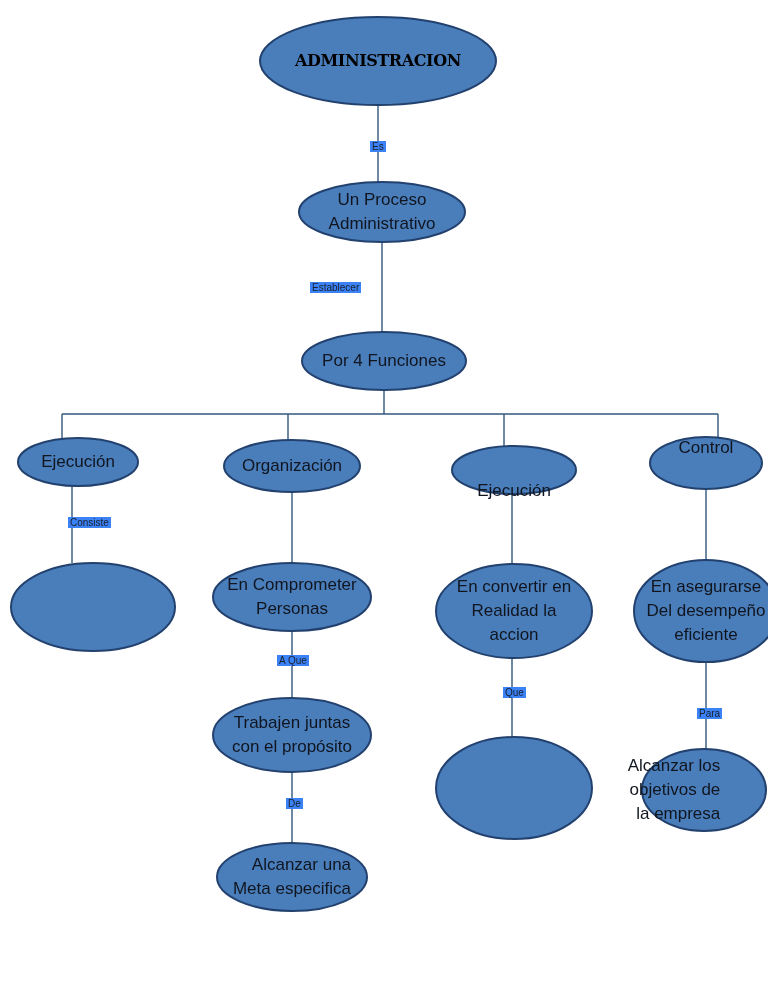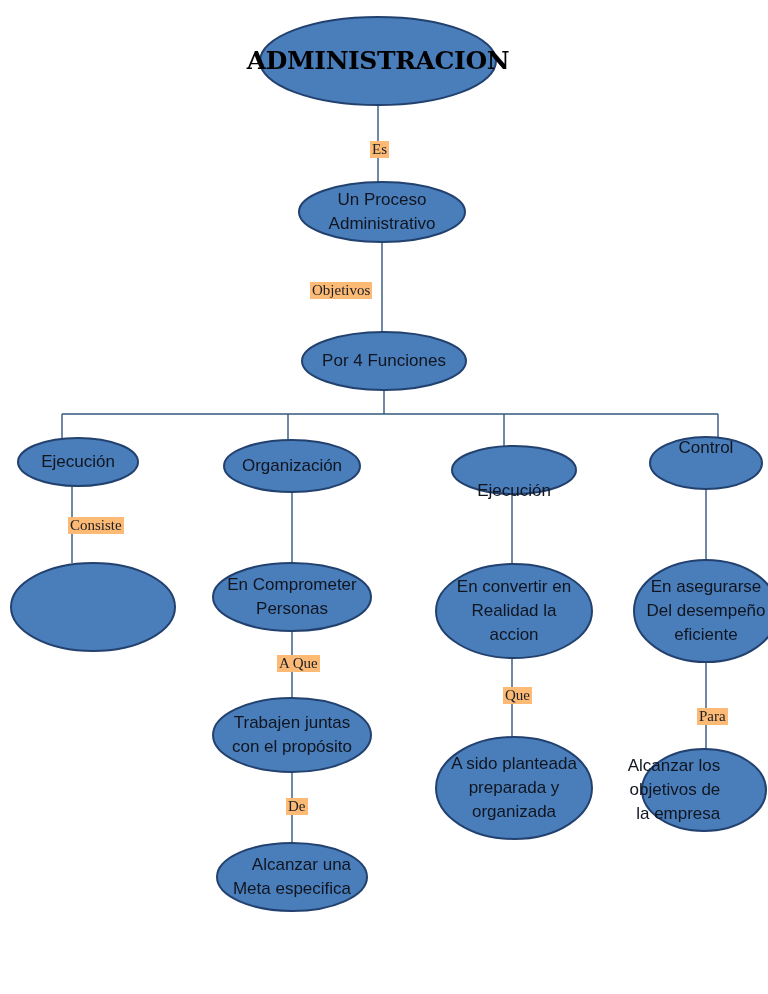--- a/index.html
+++ b/index.html
@@ -41,37 +41,36 @@
     box-sizing: border-box;
     color: #10151f;
     line-height: 1.42;
     white-space: pre-line;
     padding: 0 6px;
     user-select: none;
   }
   .node-title {
     font-family: "DejaVu Serif", serif;
     font-weight: bold;
-    font-size: 25px;
+    font-size: 16px;
     letter-spacing: -0.4px;
     color: #000000;
     line-height: 1.1;
   }
   .node-body {
     font-size: 17px;
   }
   .edge-label {
     position: absolute;
-    font-size: 15px;
+    font-size: 10px;
     color: #1a1f28;
     white-space: nowrap;
     user-select: none;
-    background: #fdba74;
+    background: #3b82f6;
     padding: 0 2px;
-    font-family: Liberation Serif, serif;
   }
 </style>
 </head>
 <body>
 
 <div id="canvas" style="width: 768px; height: 994px; background: rgb(255, 255, 255);">
   <svg id="edge-layer" viewBox="0 0 768 994" preserveAspectRatio="none" aria-hidden="true">
       <polyline points="378,105 378,182" fill="none" stroke="#31577d" stroke-width="1.4"></polyline>
       <polyline points="382,242 382,332" fill="none" stroke="#31577d" stroke-width="1.4"></polyline>
       <polyline points="384,390 384,414" fill="none" stroke="#31577d" stroke-width="1.4"></polyline>
@@ -115,30 +114,27 @@
       <div class="node node-body" style="left: 650px; top: 422px; width: 112px; height: 52px;">Control</div>
       <div class="node node-body" style="left: 213px; top: 563px; width: 158px; height: 68px;">En Comprometer
 Personas</div>
       <div class="node node-body" style="left: 213px; top: 698px; width: 158px; height: 74px;">Trabajen juntas
 con el propósito</div>
       <div class="node node-body" style="left: 217px; top: 843px; width: 150px; height: 68px; text-align: right;">Alcanzar una
 Meta especifica</div>
       <div class="node node-body" style="left: 436px; top: 564px; width: 156px; height: 94px;">En convertir en
 Realidad la
 accion</div>
-      <div class="node node-body" style="left: 436px; top: 737px; width: 156px; height: 102px;">A sido planteada
-preparada y
-organizada</div>
       <div class="node node-body" style="left: 634px; top: 560px; width: 144px; height: 102px;">En asegurarse
 Del desempeño
 eficiente</div>
       <div class="node node-body" style="left: 612px; top: 749px; width: 124px; height: 82px; text-align: right;">Alcanzar los
 objetivos de
 la empresa</div>
       <div class="edge-label" style="left: 370px; top: 141px;">Es</div>
-      <div class="edge-label" style="left: 310px; top: 282px;">Objetivos</div>
+      <div class="edge-label" style="left: 310px; top: 282px;">Establecer</div>
       <div class="edge-label" style="left: 68px; top: 517px;">Consiste</div>
       <div class="edge-label" style="left: 277px; top: 655px;">A Que</div>
       <div class="edge-label" style="left: 286px; top: 798px;">De</div>
       <div class="edge-label" style="left: 503px; top: 687px;">Que</div>
       <div class="edge-label" style="left: 697px; top: 708px;">Para</div>
     </div>
 </div>
 
 </body></html>

